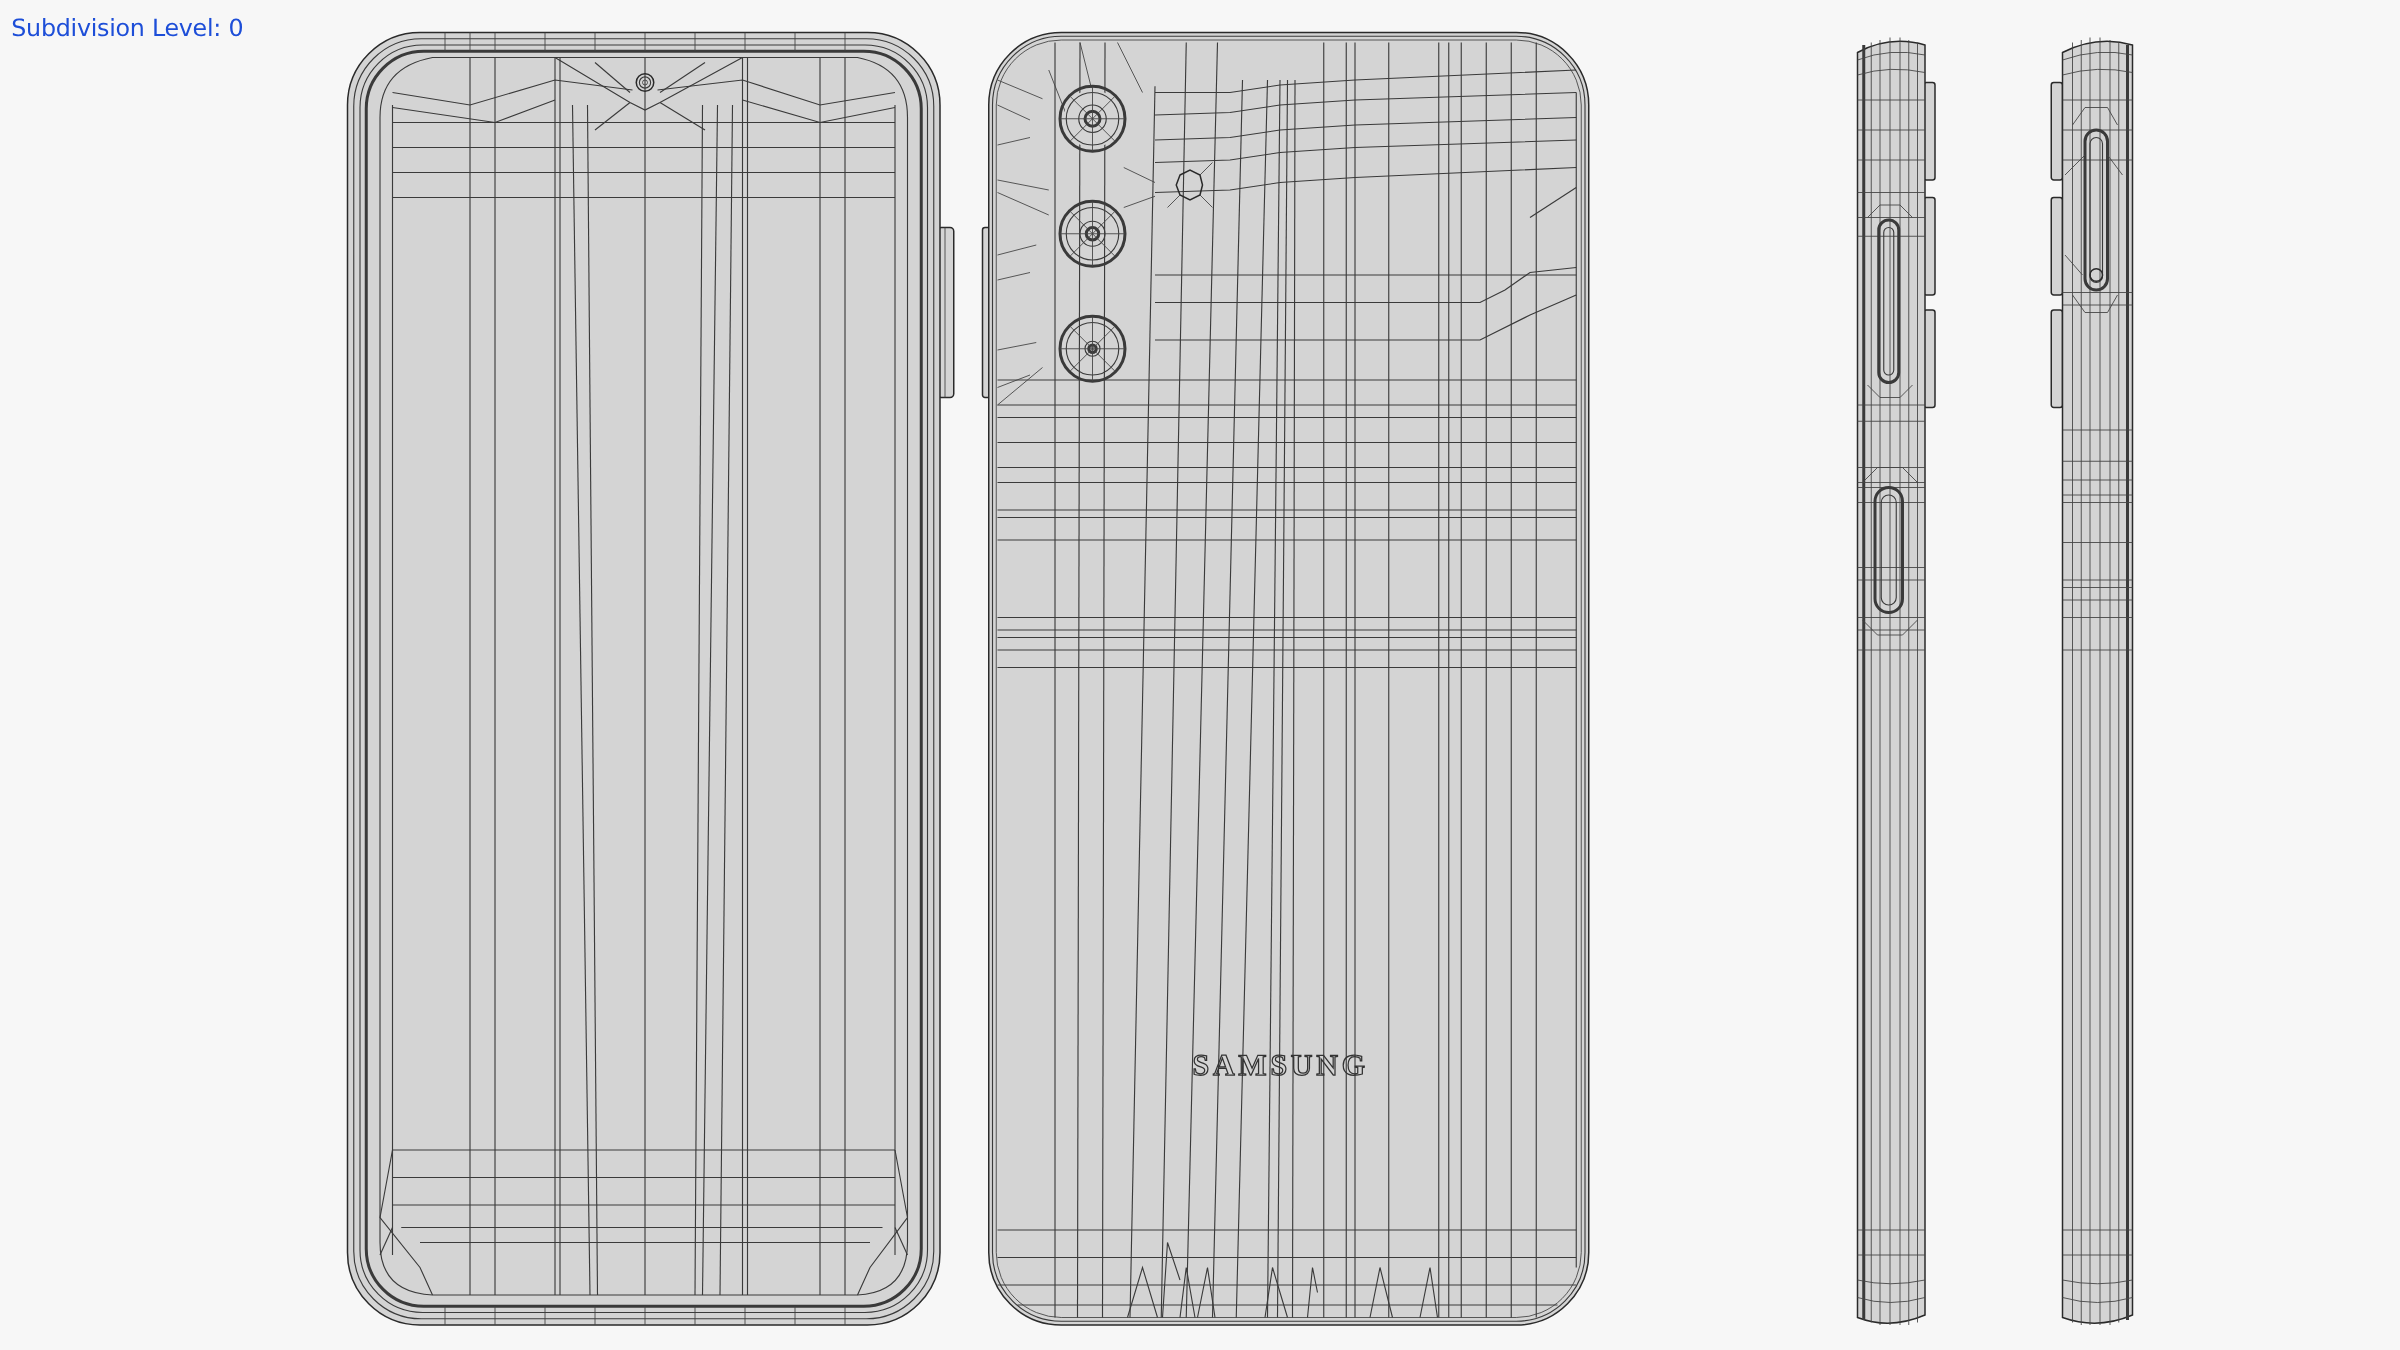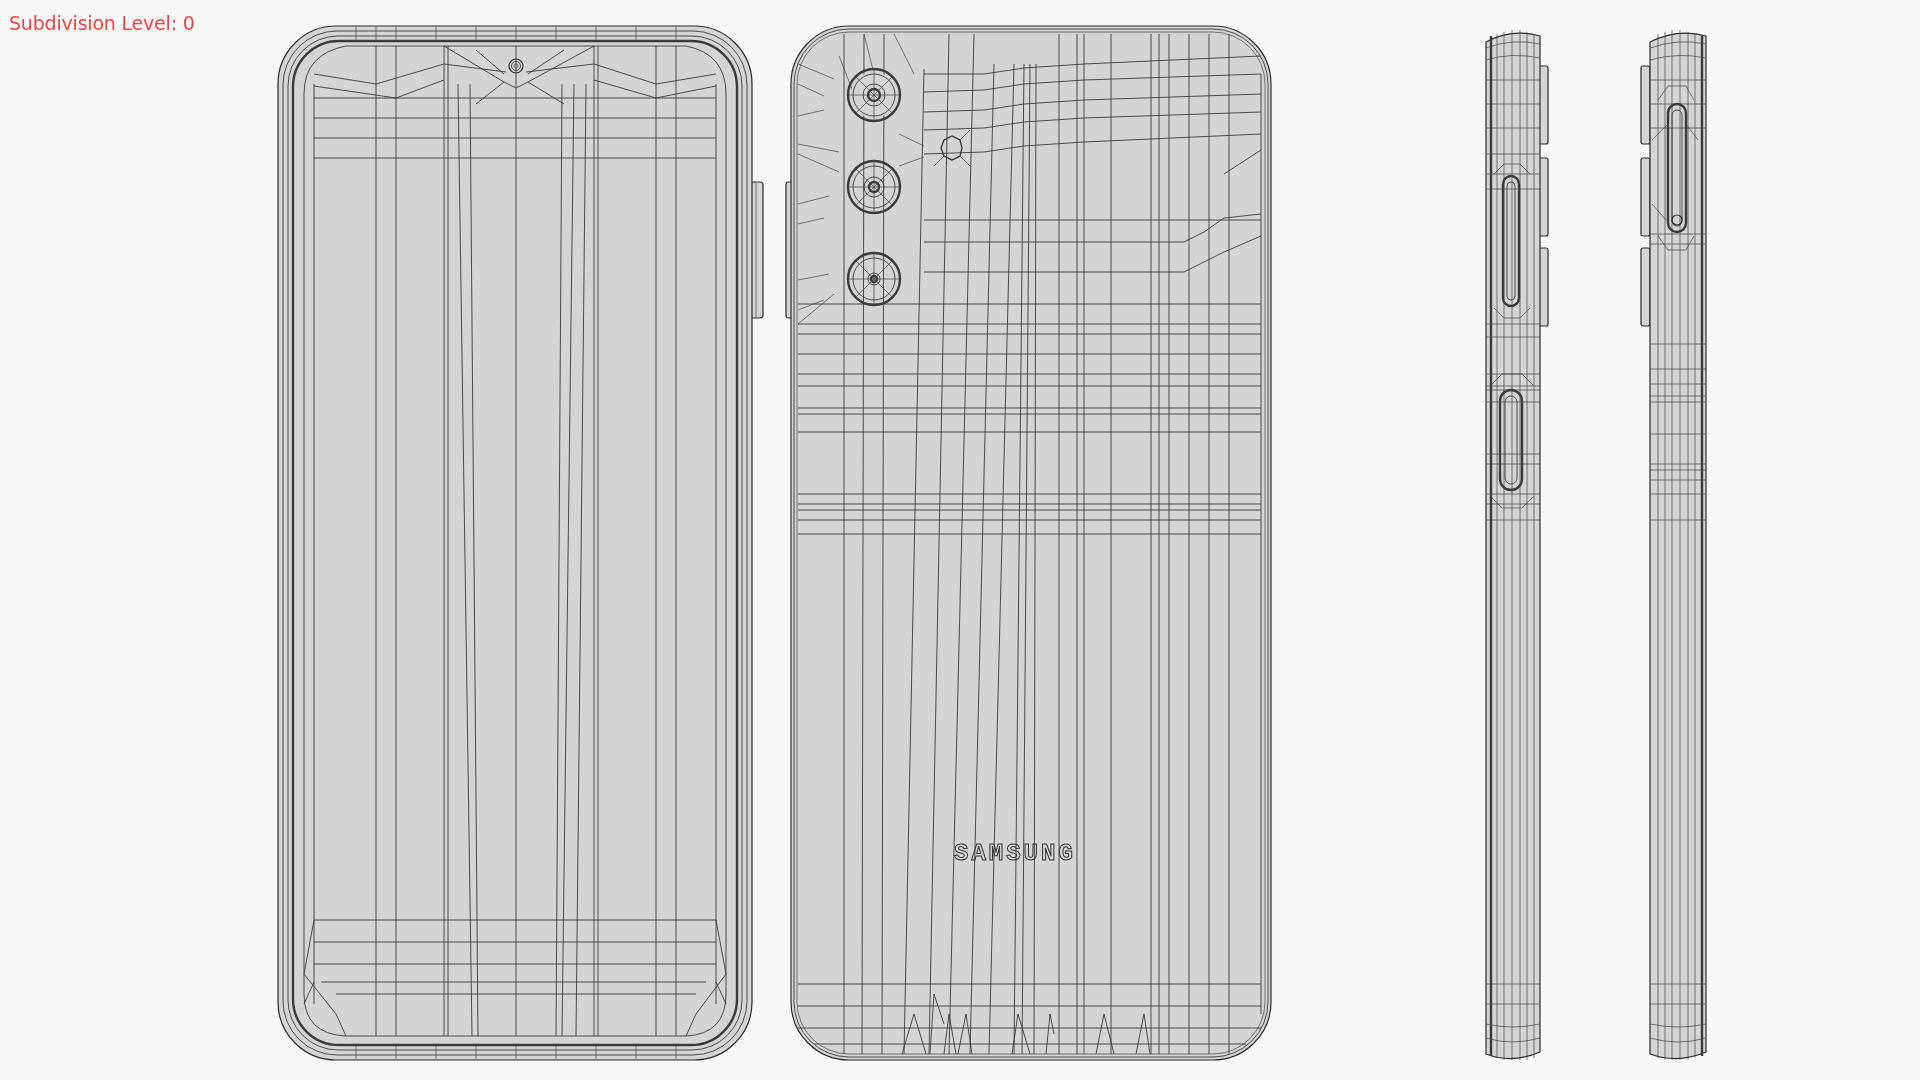--- a/index.html
+++ b/index.html
@@ -1,25 +1,25 @@
 <!DOCTYPE html>
 <html><head>
 <meta charset="utf-8">
 <style>
   html, body { margin:0; padding:0; }
   body { width:1920px; height:1080px; background:#f7f7f7; position:relative; overflow:hidden; font-family:"DejaVu Sans", sans-serif; }
-  .hud { position:absolute; left:9px; top:12px; font-size:19px; color:#ef4444; font-family:"DejaVu Sans", sans-serif; letter-spacing:-0.2px; }
+  .hud { position:absolute; left:9px; top:12px; font-size:19px; color:#1d4ed8; font-family:"DejaVu Sans", sans-serif; letter-spacing:-0.2px; }
   .view { position:absolute; }
   svg { display:block; }
   .fill { fill:#d4d4d4; }
   .edge { fill:none; stroke:#2a2a2a; stroke-width:1.2; }
   .w { fill:none; stroke:#3a3a3a; stroke-width:0.9; }
   .wl { fill:none; stroke:#444; stroke-width:0.7; }
   .thick { fill:none; stroke:#3a3a3a; stroke-width:2.4; }
-  .logo { position:absolute; font-family:Liberation Mono, monospace; font-weight:bold; font-size:24px; letter-spacing:3px; color:transparent; -webkit-text-stroke:1px #333; }
+  .logo { position:absolute; font-family:Liberation Serif, serif; font-weight:bold; font-size:24px; letter-spacing:3px; color:transparent; -webkit-text-stroke:1px #333; }
 </style>
 </head>
 <body>
 
 <div class="hud">Subdivision Level: 0</div>
 
 <div class="view" style="left:276px; top:24px; width:490px; height:1040px;">
   <svg width="490" height="1040" viewBox="0 0 490 1040">
 
     <rect x="474" y="158" width="13" height="136" rx="3" class="fill"></rect>

